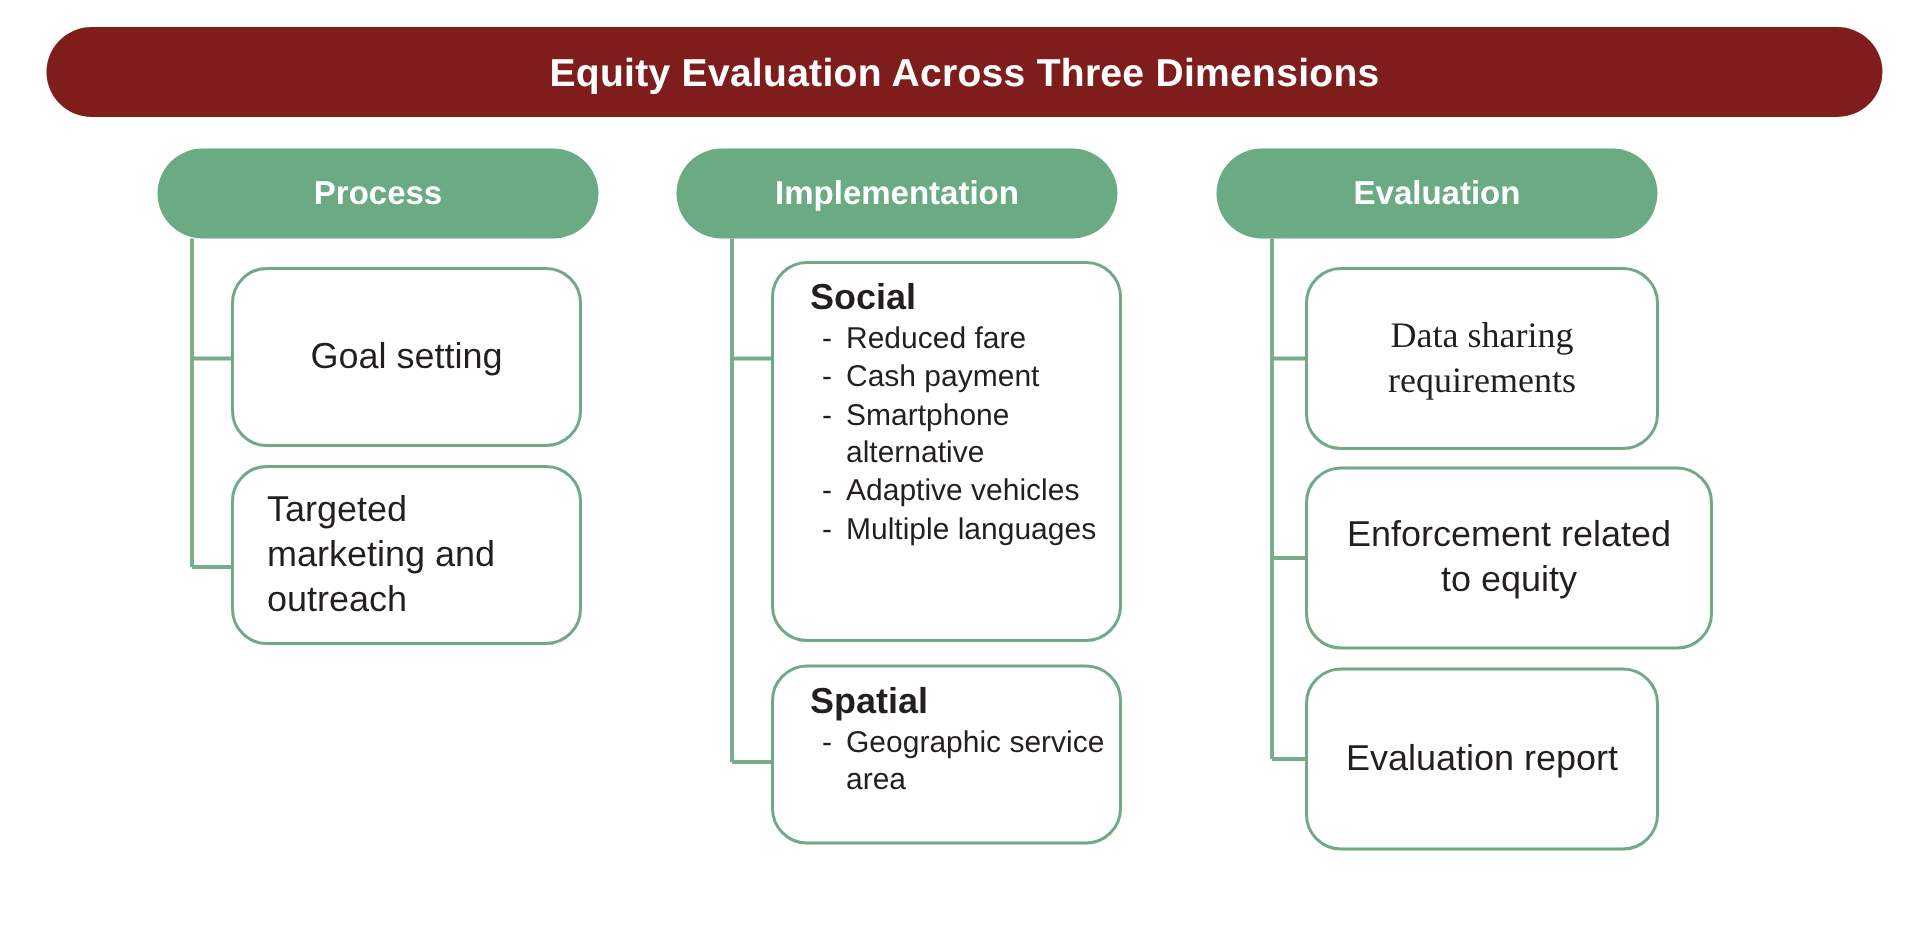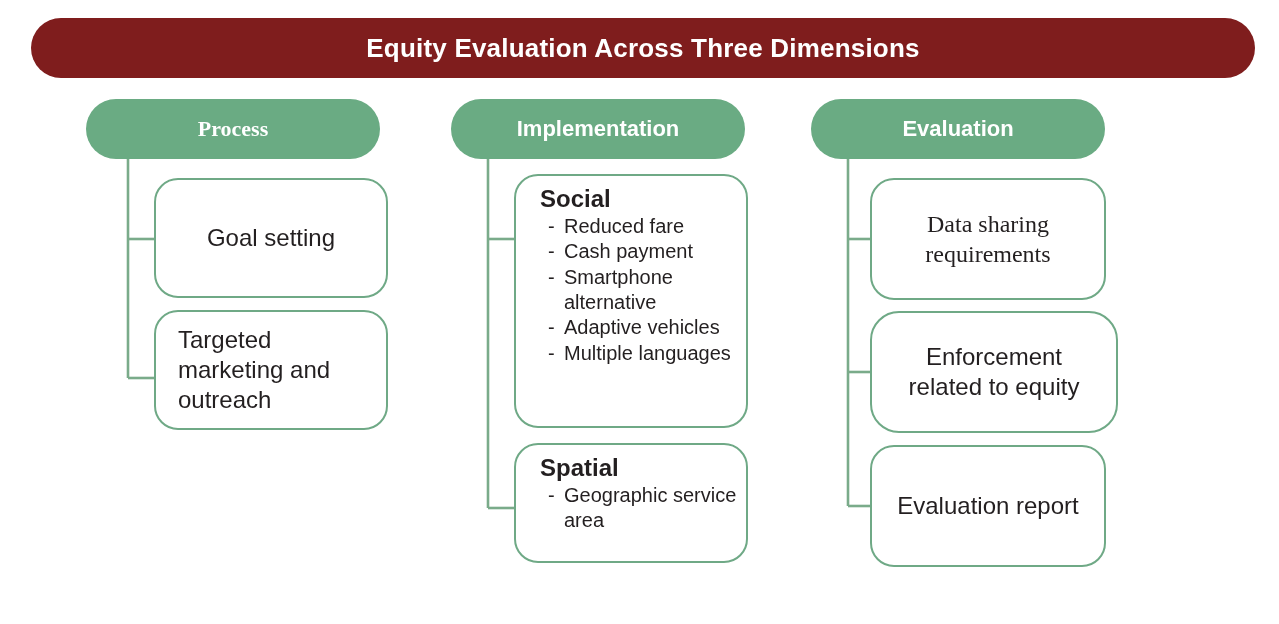--- a/index.html
+++ b/index.html
@@ -157,21 +157,21 @@
     <path d="M 488 159 L 488 508"></path>
     <path d="M 488 239 L 516 239"></path>
     <path d="M 488 508 L 516 508"></path>
 
     <path d="M 848 159 L 848 506"></path>
     <path d="M 848 239 L 872 239"></path>
     <path d="M 848 372 L 872 372"></path>
     <path d="M 848 506 L 872 506"></path>
   </svg>
 
-  <div class="col-pill" style="left:86px; top:99px; width:294px;font-family:Liberation Serif, serif;">
+  <div class="col-pill" style="left:105px; top:99px; width:294px;">
     <span class="col-pill-text">Process</span>
   </div>
 
   <div class="node-box centered" style="left:154px; top:178px; width:234px; height:120px;">
     <div class="node-text">Goal setting</div>
   </div>
 
   <div class="node-box" style="left:154px; top:310px; width:234px; height:120px;">
     <div class="node-text left">Targeted marketing and outreach</div>
   </div>
@@ -199,21 +199,21 @@
   </div>
 
   <div class="col-pill" style="left:811px; top:99px; width:294px;">
     <span class="col-pill-text">Evaluation</span>
   </div>
 
   <div class="node-box centered" style="left:870px; top:178px; width:236px; height:122px;font-family:Liberation Serif, serif;">
     <div class="node-text">Data sharing requirements</div>
   </div>
 
-  <div class="node-box centered" style="left:870px; top:311px; width:248px; height:122px;border-radius:29px;">
+  <div class="node-box centered" style="left:870px; top:311px; width:272px; height:122px;">
     <div class="node-text">Enforcement related to equity</div>
   </div>
 
   <div class="node-box centered" style="left:870px; top:445px; width:236px; height:122px;align-items:center;">
     <div class="node-text">Evaluation report</div>
   </div>
 
 </div>
 
 </body></html>

